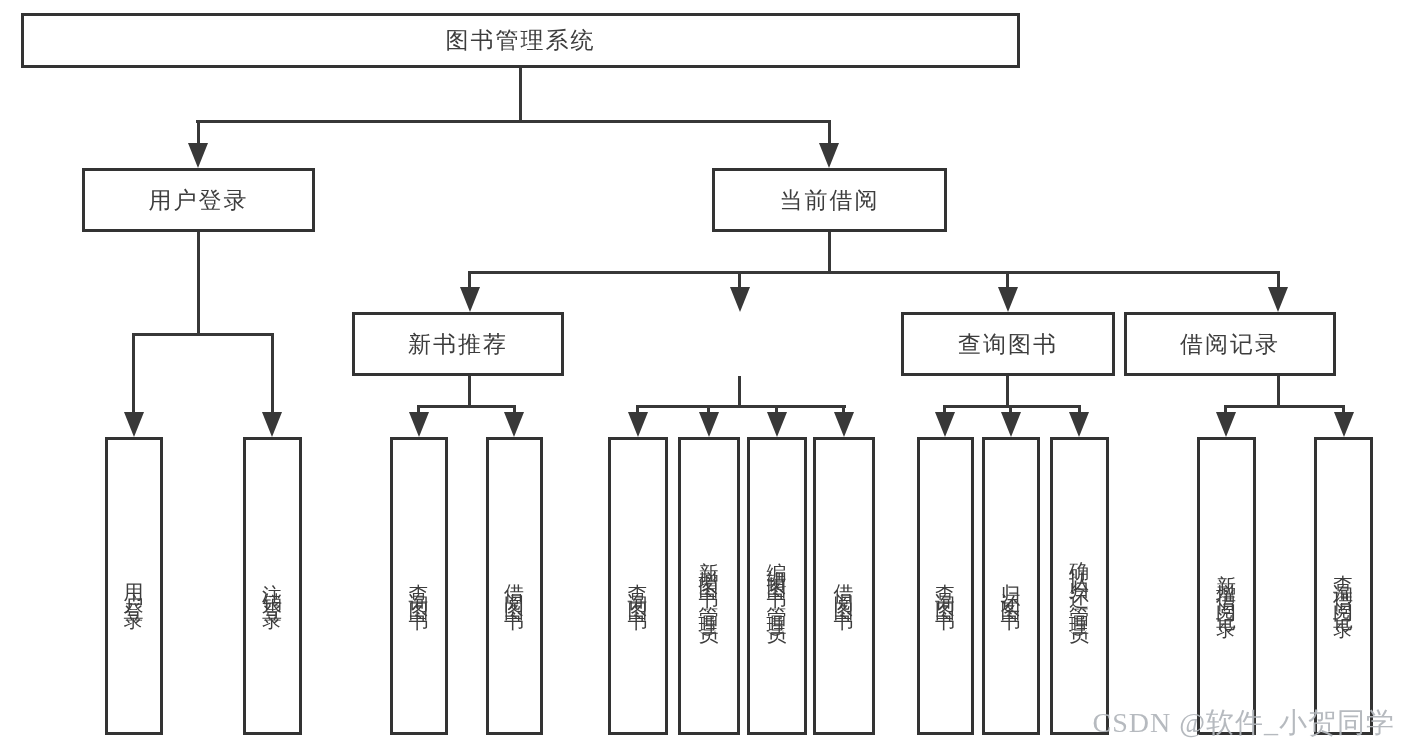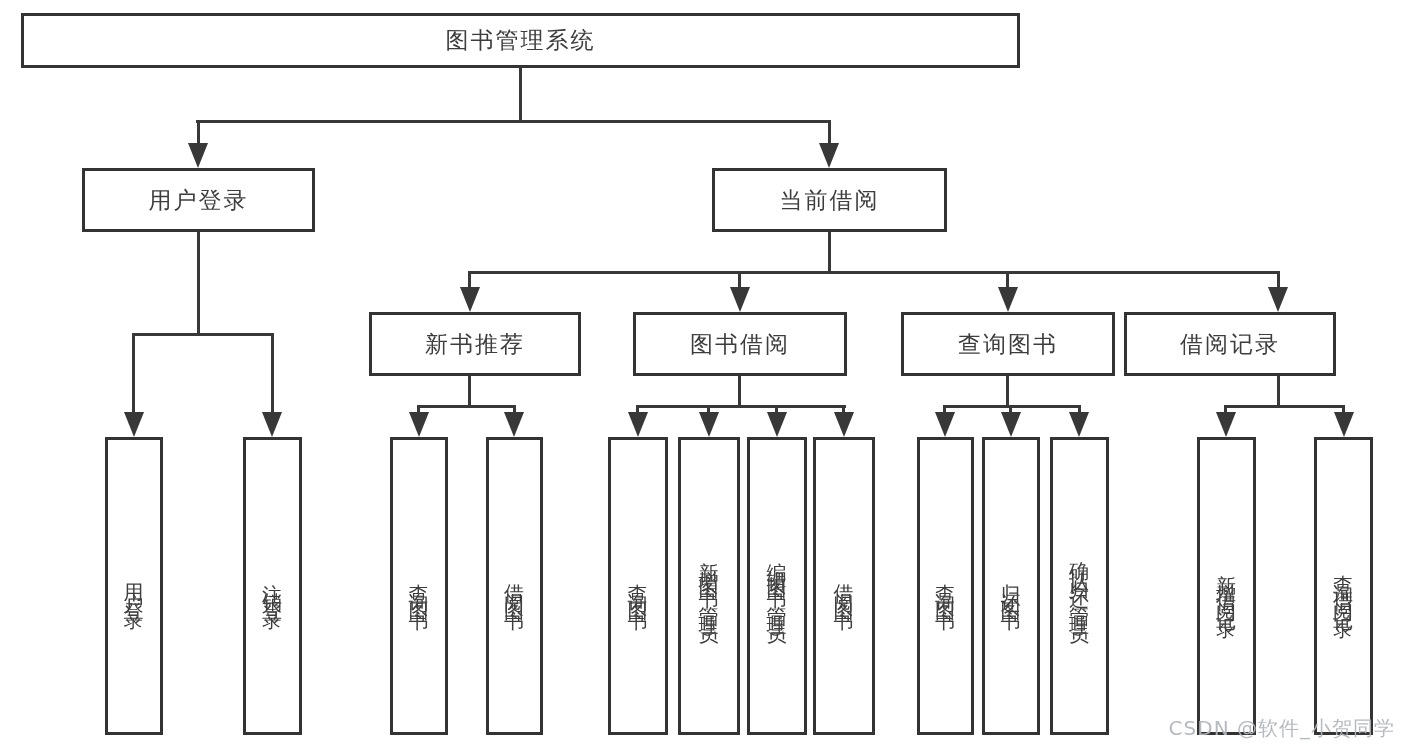--- a/index.html
+++ b/index.html
@@ -40,48 +40,46 @@
     position: absolute;
     width: 0; height: 0;
     border-left: 10px solid transparent;
     border-right: 10px solid transparent;
     border-top: 25px solid #383838;
   }
   .watermark {
     position: absolute;
     right: 10px;
     bottom: 5px;
-    font-size: 20px;
+    font-size: 28px;
     color: rgba(178, 182, 188, 0.95);
     letter-spacing: 1px;
     z-index: 5;
     white-space: nowrap;
+    font-family: Liberation Serif, serif;
   }
 </style>
 </head>
 <body>
 
 <div class="canvas">
 
   <div class="box h" style="left:21px;top:13px;width:999px;height:55px">
     <span class="label">图书管理系统</span>
   </div>
 
   <div class="box h" style="left:82px;top:168px;width:233px;height:64px">
     <span class="label">用户登录</span>
   </div>
   <div class="box h" style="left:712px;top:168px;width:235px;height:64px">
     <span class="label">当前借阅</span>
   </div>
 
-  <div class="box h" style="left:369px;top:312px;width:212px;height:64px">
+  <div class="box h" style="left:352px;top:312px;width:212px;height:64px">
     <span class="label">新书推荐</span>
-  </div>
-  <div class="box h" style="left:633px;top:312px;width:214px;height:64px">
-    <span class="label">图书借阅</span>
   </div>
   <div class="box h" style="left:901px;top:312px;width:214px;height:64px">
     <span class="label">查询图书</span>
   </div>
   <div class="box h" style="left:1124px;top:312px;width:212px;height:64px">
     <span class="label">借阅记录</span>
   </div>
 
   <div class="box v" style="left:105px;top:437px;width:58px;height:298px">
     <span class="label">用户登录</span>

